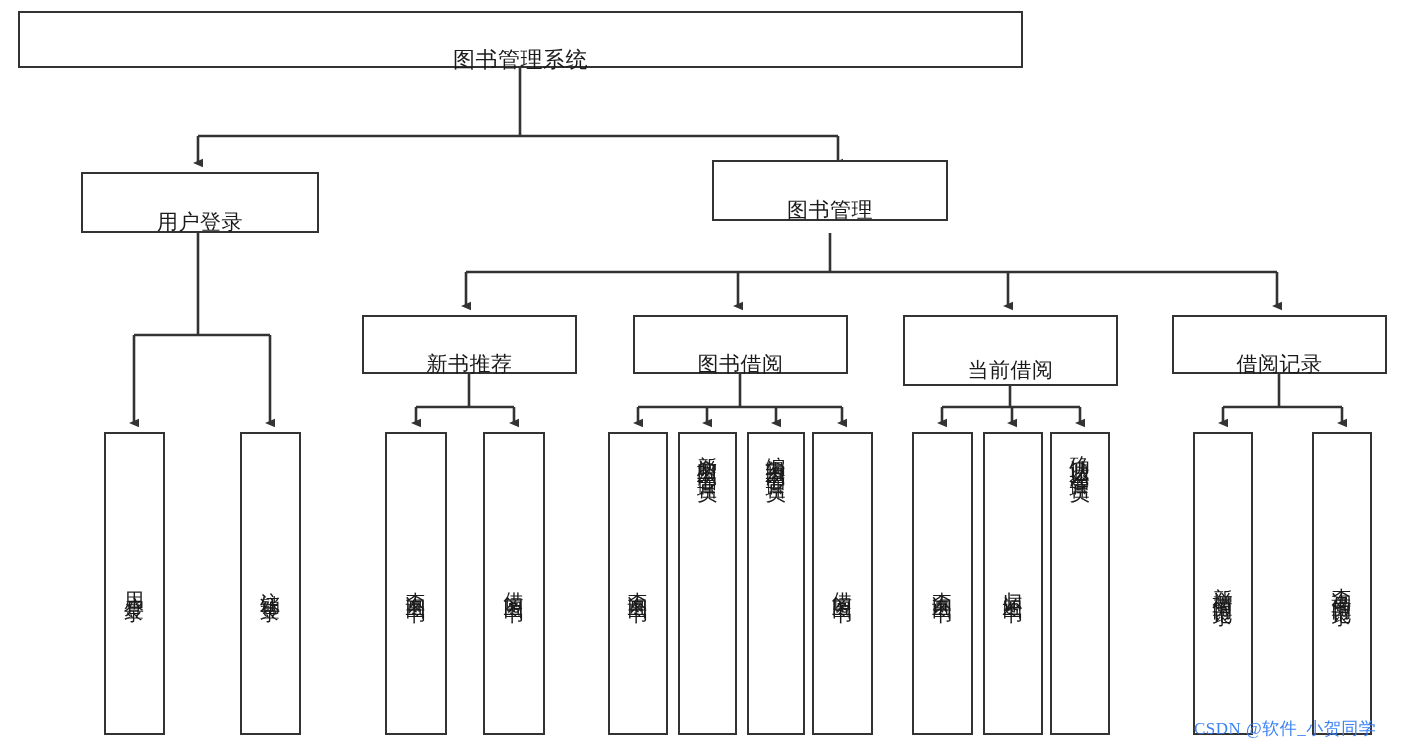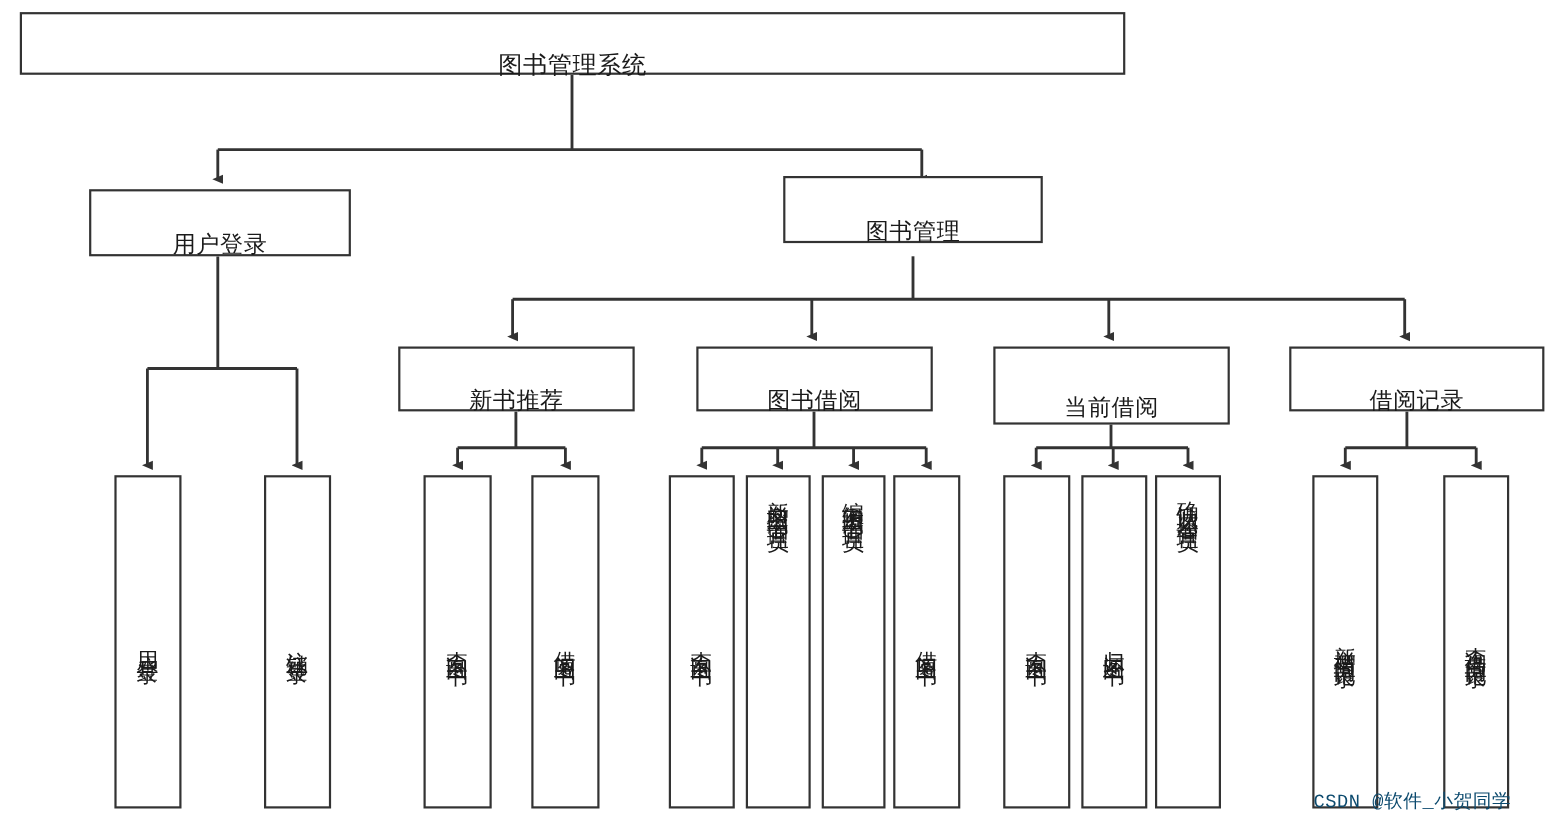--- a/index.html
+++ b/index.html
@@ -59,23 +59,23 @@
     line-height: 1.0;
     letter-spacing: 4px;
     max-height: 100%;
   }
   .node.vert.mid {
     align-items: center;
     padding-top: 0;
   }
   .watermark {
     position: absolute;
-    font-family: Liberation Mono, monospace;
+    font-family: Liberation Serif, serif;
     font-size: 17px;
-    color: #0c4a6e;
+    color: #3b82f6;
     white-space: nowrap;
     letter-spacing: 0.5px;
   }
 </style>
 </head>
 <body>
 
 <div id="canvas">
 
   <svg id="edges" viewBox="0 0 1405 747" width="1405" height="747" xmlns="http://www.w3.org/2000/svg">
@@ -145,21 +145,21 @@
   </div>
 
   <div class="node horiz" style="left:362px; top:315px; width:215px; height:59px;">
     <span class="label">新书推荐</span>
   </div>
 
   <div class="node horiz" style="left:903px; top:315px; width:215px; height:71px;">
     <span class="label">当前借阅</span>
   </div>
 
-  <div class="node horiz" style="left:1172px; top:315px; width:232px; height:59px;">
+  <div class="node horiz" style="left:1172px; top:315px; width:215px; height:59px;">
     <span class="label">借阅记录</span>
   </div>
 
   <div class="node vert mid" style="left:104px; top:432px; width:61px; height:303px;">
     <span class="label">用户登录</span>
   </div>
 
   <div class="node vert mid" style="left:240px; top:432px; width:61px; height:303px;">
     <span class="label">注销登录</span>
   </div>

